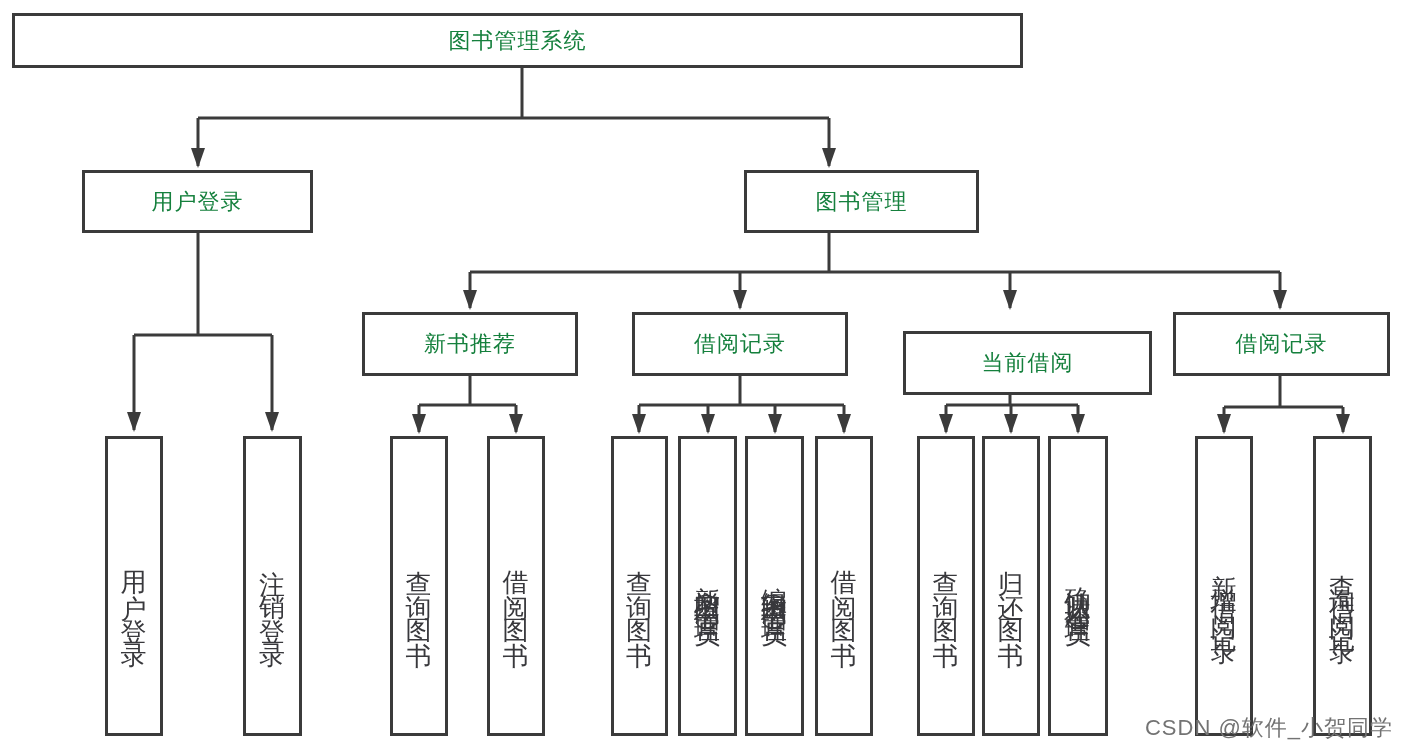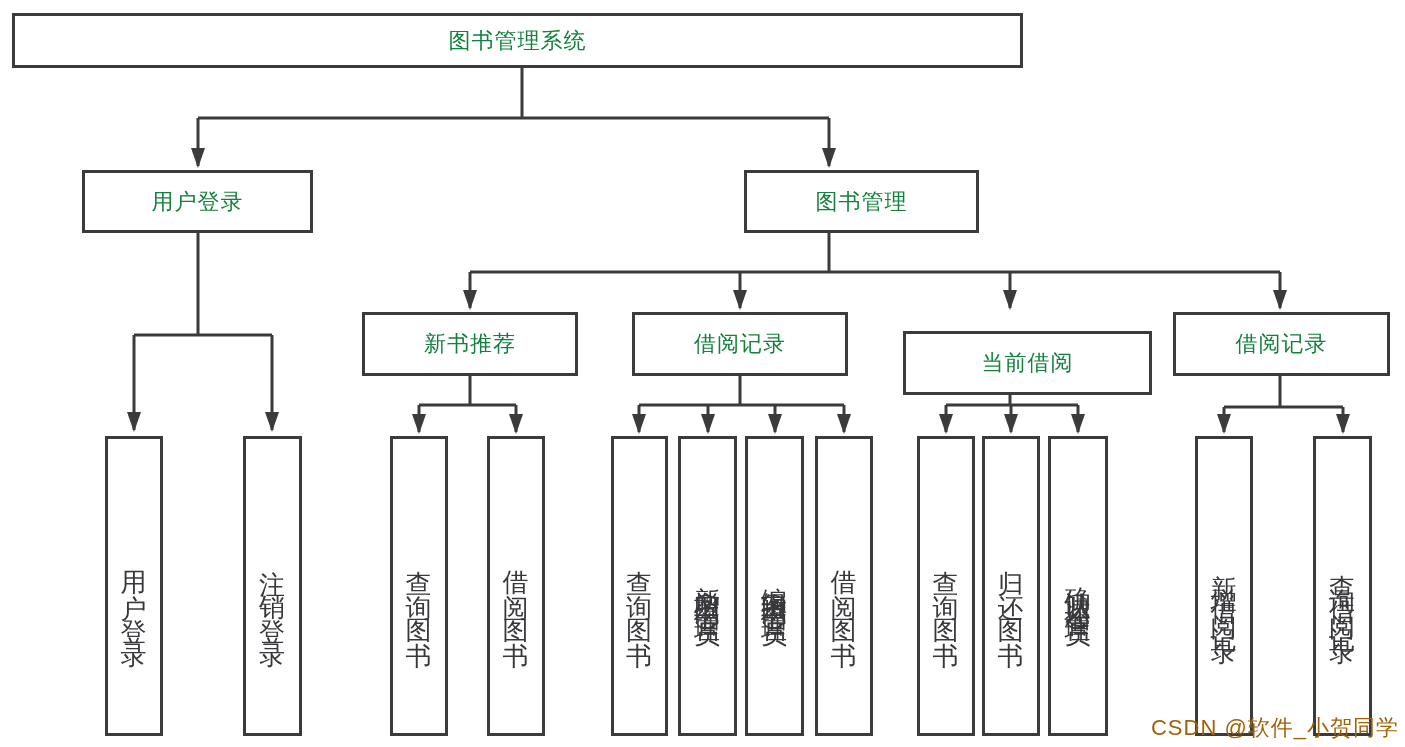--- a/index.html
+++ b/index.html
@@ -60,22 +60,22 @@
   .l6 {left:678px;width:59px;}
   .l7 {left:745px;width:59px;}
   .l8 {left:815px;}
   .l9 {left:917px;}
   .l10{left:982px;}
   .l11{left:1048px;width:60px;}
   .l12{left:1195px;}
   .l13{left:1313px;width:59px;}
   .watermark{
     position:absolute;
-    right:6px;bottom:4px;
-    color:#a16207;
+    right:12px;bottom:4px;
+    color:#737373;
     font-size:22px;
     letter-spacing:1px;
     pointer-events:none;
     margin-top:24px;
   }
   .line{stroke:#3b3b3b;stroke-width:3;fill:none;}
 </style>
 </head>
 <body>
 

